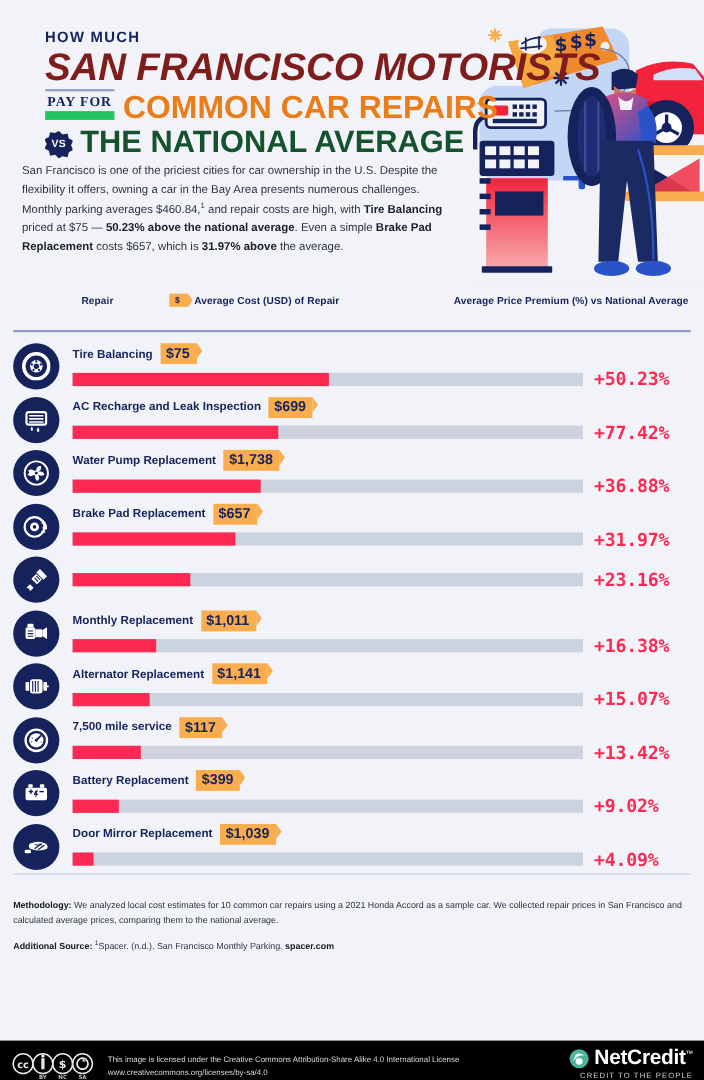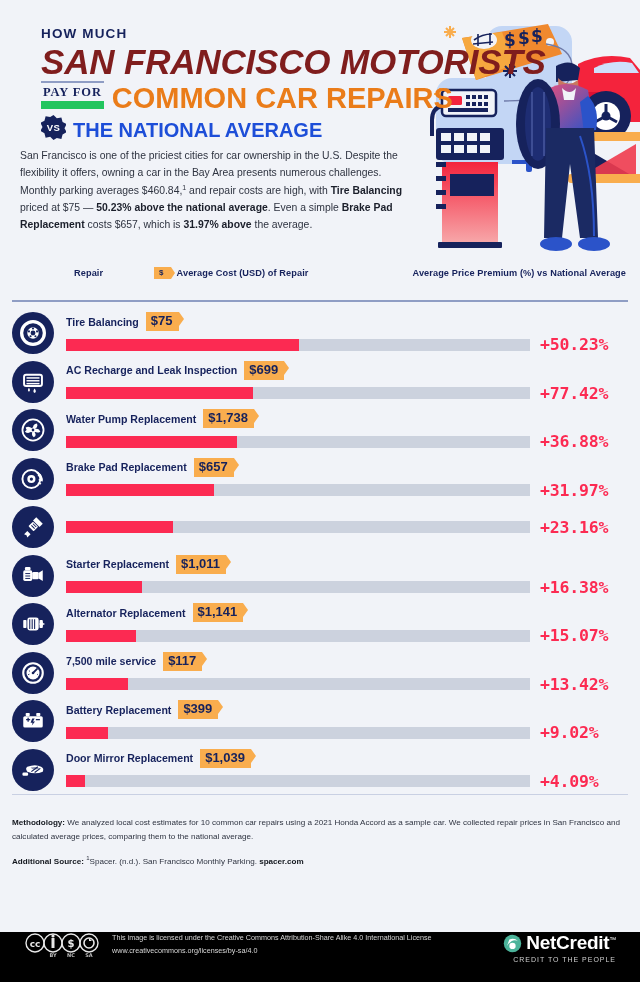--- a/index.html
+++ b/index.html
@@ -41,21 +41,21 @@
   .vs-badge {
     width: 25px; height: 25px; flex: 0 0 25px; position: relative;
     display: flex; align-items: center; justify-content: center;
   }
   .vs-badge svg { position: absolute; inset: 0; }
   .vs-badge span {
     position: relative; color: #fff; font-size: 9.5px; font-weight: 800;
     letter-spacing: .04em;
   }
   .line-navy {
-    font-size: 20px; font-weight: 800; color: #1d4ed8; line-height: 1.02;
+    font-size: 28px; font-weight: 800; color: #14532d; line-height: 1.02;
     white-space: nowrap;
   }
 
   .intro {
     position: absolute; left: 20px; top: 148px; width: 392px;
     font-size: 10.4px; line-height: 1.62; color: #2e3340; font-weight: 400;
     z-index: 5;
   }
   .intro b { font-weight: 700; color: #1b1f2b; }
   .intro sup { font-size: 7px; vertical-align: super; }
@@ -117,22 +117,22 @@
   .method {
     margin: 10px 12px 0 12px; padding-top: 11px;
     font-size: 8.1px; line-height: 1.72; color: #2e3340;
   }
   .method b { font-weight: 700; color: #14181f; }
   .method sup { font-size: 6px; vertical-align: super; }
   .method .p2 { margin-top: 9px; }
 
   
   .footer {
-    position: absolute; left: 0; right: 0; bottom: 0; height: 50px;
-    background: #000; display: flex; align-items: flex-start; padding: 0 24px;
+    position: absolute; left: 0; right: 0; bottom: 0; height: 36px;
+    background: #000; display: flex; align-items: flex-end; padding: 0 10px;
   }
   .cc { display: flex; align-items: center; gap: 0px; margin-right: 12px; }
   .cc svg { display: block; }
   .lic { color: #d7d7d7; font-size: 7.2px; line-height: 1.75; }
   .brand { margin-left: auto; text-align: right; }
   .brand-row { display: flex; align-items: center; gap: 4px; justify-content: flex-end; }
   .brand-name { color: #fff; font-size: 19px; font-weight: 700; letter-spacing: -.015em; }
   .brand-name sup { font-size: 7px; vertical-align: super; font-weight: 400; }
   .tagline { color: #cfcfcf; font-size: 7px; letter-spacing: .14em; margin-top: 2px; }
 </style>
@@ -438,21 +438,21 @@
           <rect x="6" y="5" width="7" height="4" rx="1.5" fill="#fff"></rect>
           <g stroke="#16225c" stroke-width="1.2">
             <line x1="6.5" y1="13" x2="12.5" y2="13"></line>
             <line x1="6.5" y1="16" x2="12.5" y2="16"></line>
             <line x1="6.5" y1="19" x2="12.5" y2="19"></line>
           </g>
         </svg>
       </span>
       <span class="rbody">
         <span class="rlabel">
-          <span class="rname">Starter Replacement</span>
+          <span class="rname">Monthly Replacement</span>
           <span class="price">$1,011</span>
         </span>
         <span class="barline">
           <span class="track">
             <span class="fill" style="width:16.38%"></span>
           </span>
           <span class="pct">+16.38%</span>
         </span>
       </span>
     </div>

